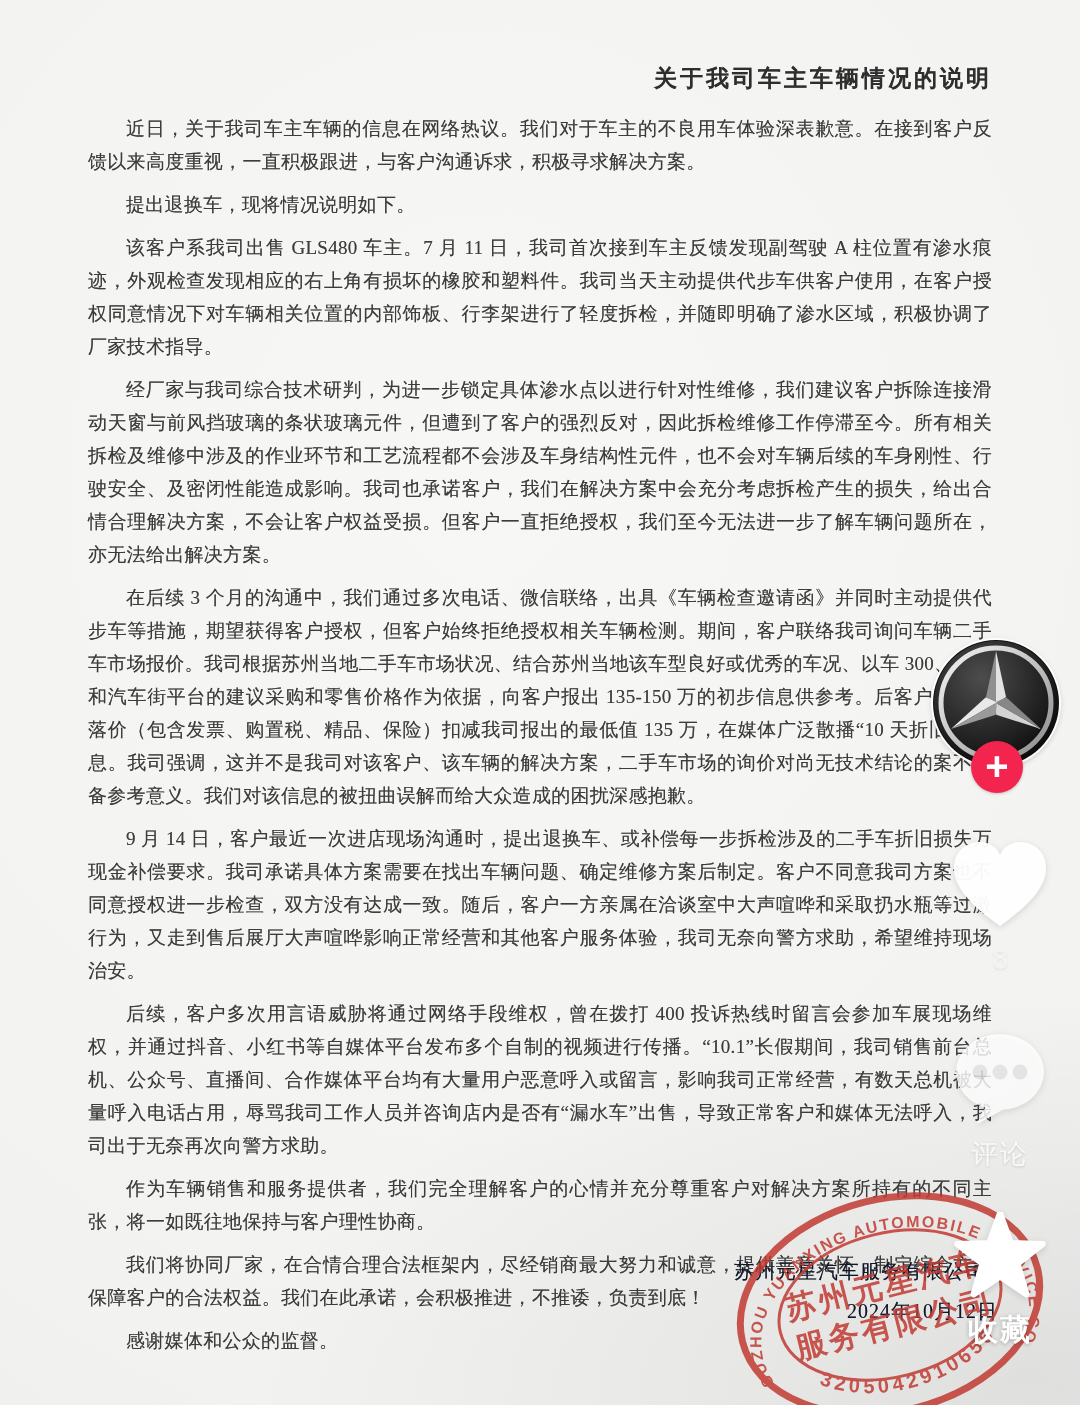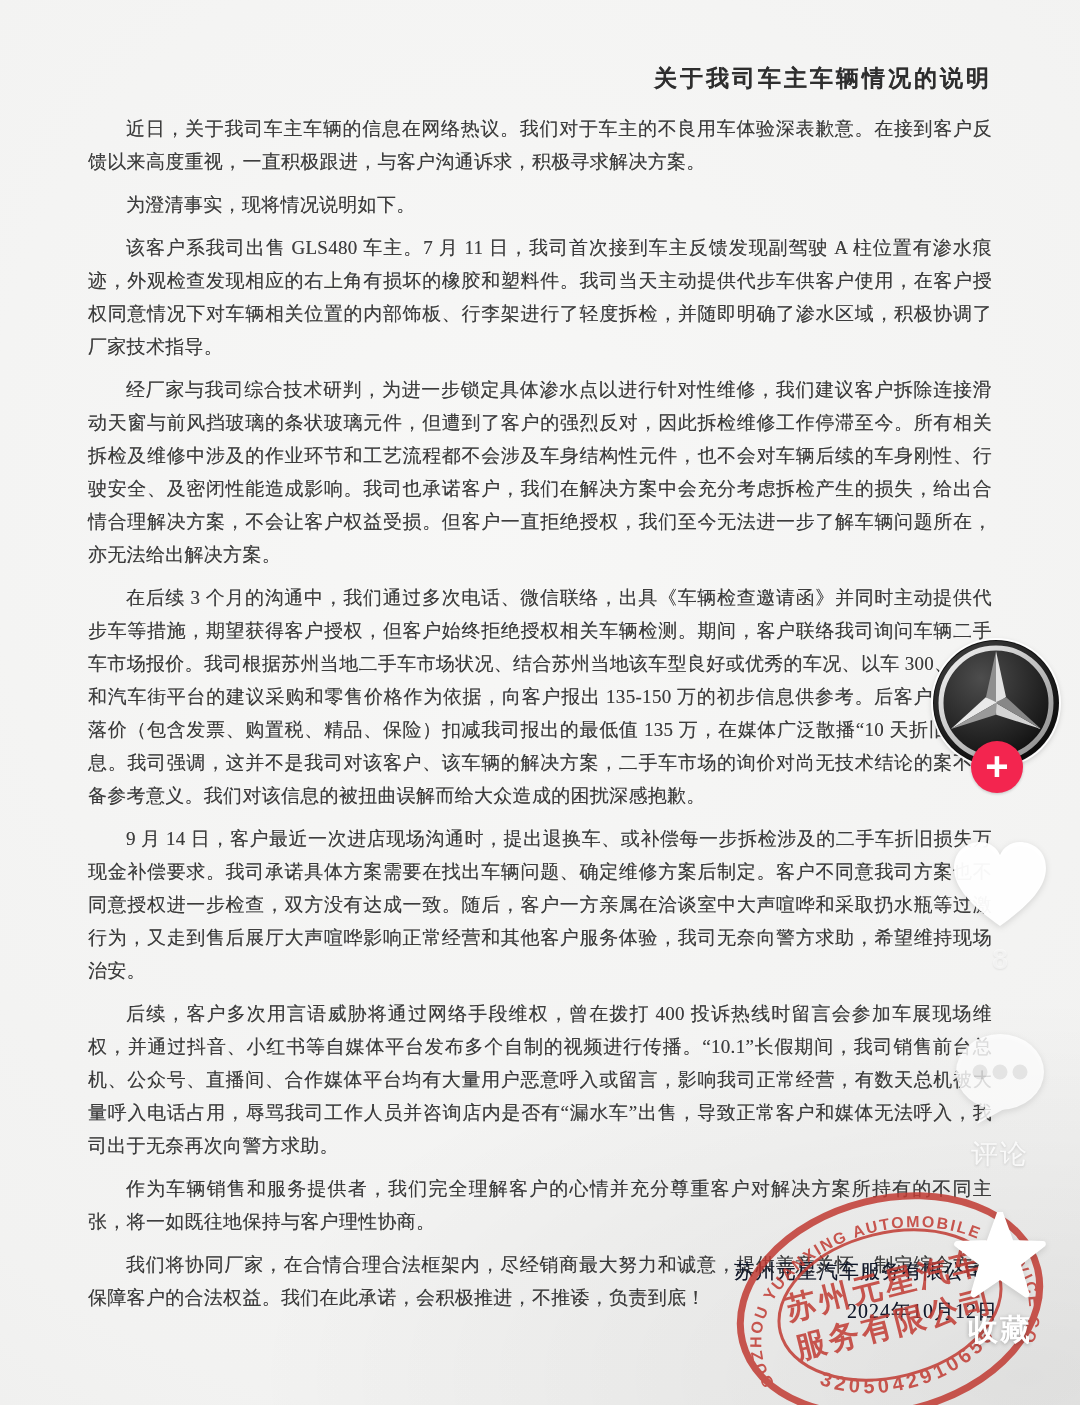--- a/index.html
+++ b/index.html
@@ -59,28 +59,29 @@
   .fav-btn .btn-label{color:#fff; font-size:30px; font-weight:bold;
     text-shadow:0 1px 4px rgba(0,0,0,.28); margin-top:6px;font-family:Liberation Mono, monospace;}
   .white-ic{filter:drop-shadow(0 2px 3px rgba(0,0,0,.13));}
 </style>
 </head>
 <body>
 
 <div class="doc">
   <h1 class="doc-title">关于我司车主车辆情况的说明</h1>
   <p>近日，关于我司车主车辆的信息在网络热议。我们对于车主的不良用车体验深表歉意。在接到客户反馈以来高度重视，一直积极跟进，与客户沟通诉求，积极寻求解决方案。</p>
-  <p>为澄清事实，现将情况说明如下。</p>
+  <p>提出退换车，现将情况说明如下。</p>
   <p>该客户系我司出售 GLS480 车主。7 月 11 日，我司首次接到车主反馈发现副驾驶 A 柱位置有渗水痕迹，外观检查发现相应的右上角有损坏的橡胶和塑料件。我司当天主动提供代步车供客户使用，在客户授权同意情况下对车辆相关位置的内部饰板、行李架进行了轻度拆检，并随即明确了渗水区域，积极协调了厂家技术指导。</p>
   <p>经厂家与我司综合技术研判，为进一步锁定具体渗水点以进行针对性维修，我们建议客户拆除连接滑动天窗与前风挡玻璃的条状玻璃元件，但遭到了客户的强烈反对，因此拆检维修工作停滞至今。所有相关拆检及维修中涉及的作业环节和工艺流程都不会涉及车身结构性元件，也不会对车辆后续的车身刚性、行驶安全、及密闭性能造成影响。我司也承诺客户，我们在解决方案中会充分考虑拆检产生的损失，给出合情合理解决方案，不会让客户权益受损。但客户一直拒绝授权，我们至今无法进一步了解车辆问题所在，亦无法给出解决方案。</p>
   <p>在后续 3 个月的沟通中，我们通过多次电话、微信联络，出具《车辆检查邀请函》并同时主动提供代步车等措施，期望获得客户授权，但客户始终拒绝授权相关车辆检测。期间，客户联络我司询问车辆二手车市场报价。我司根据苏州当地二手车市场状况、结合苏州当地该车型良好或优秀的车况、以车 300、数鼎和汽车街平台的建议采购和零售价格作为依据，向客户报出 135-150 万的初步信息供参考。后客户将车辆落价（包含发票、购置税、精品、保险）扣减我司报出的最低值 135 万，在媒体广泛散播“10 天折旧 8”信息。我司强调，这并不是我司对该客户、该车辆的解决方案，二手车市场的询价对尚无技术结论的案不具备参考意义。我们对该信息的被扭曲误解而给大众造成的困扰深感抱歉。</p>
   <p>9 月 14 日，客户最近一次进店现场沟通时，提出退换车、或补偿每一步拆检涉及的二手车折旧损失万现金补偿要求。我司承诺具体方案需要在找出车辆问题、确定维修方案后制定。客户不同意我司方案也不同意授权进一步检查，双方没有达成一致。随后，客户一方亲属在洽谈室中大声喧哗和采取扔水瓶等过激行为，又走到售后展厅大声喧哗影响正常经营和其他客户服务体验，我司无奈向警方求助，希望维持现场治安。</p>
   <p>后续，客户多次用言语威胁将通过网络手段维权，曾在拨打 400 投诉热线时留言会参加车展现场维权，并通过抖音、小红书等自媒体平台发布多个自制的视频进行传播。“10.1”长假期间，我司销售前台总机、公众号、直播间、合作媒体平台均有大量用户恶意呼入或留言，影响我司正常经营，有数天总机被大量呼入电话占用，辱骂我司工作人员并咨询店内是否有“漏水车”出售，导致正常客户和媒体无法呼入，我司出于无奈再次向警方求助。</p>
   <p>作为车辆销售和服务提供者，我们完全理解客户的心情并充分尊重客户对解决方案所持有的不同主张，将一如既往地保持与客户理性协商。</p>
   <p>我们将协同厂家，在合情合理合法框架内，尽经销商最大努力和诚意，提供善意关怀，制定综合方案保障客户的合法权益。我们在此承诺，会积极推进，不推诿，负责到底！</p>
+  <p>感谢媒体和公众的监督。</p>
 </div>
 
 <div class="sig">
   <div class="sig-company">苏州元星汽车服务有限公司</div>
   <div class="sig-date">2024年10月12日</div>
 </div>
 
 <div class="stamp-wrap">
   <svg width="380" height="290" viewBox="0 0 380 290">
     <defs>

